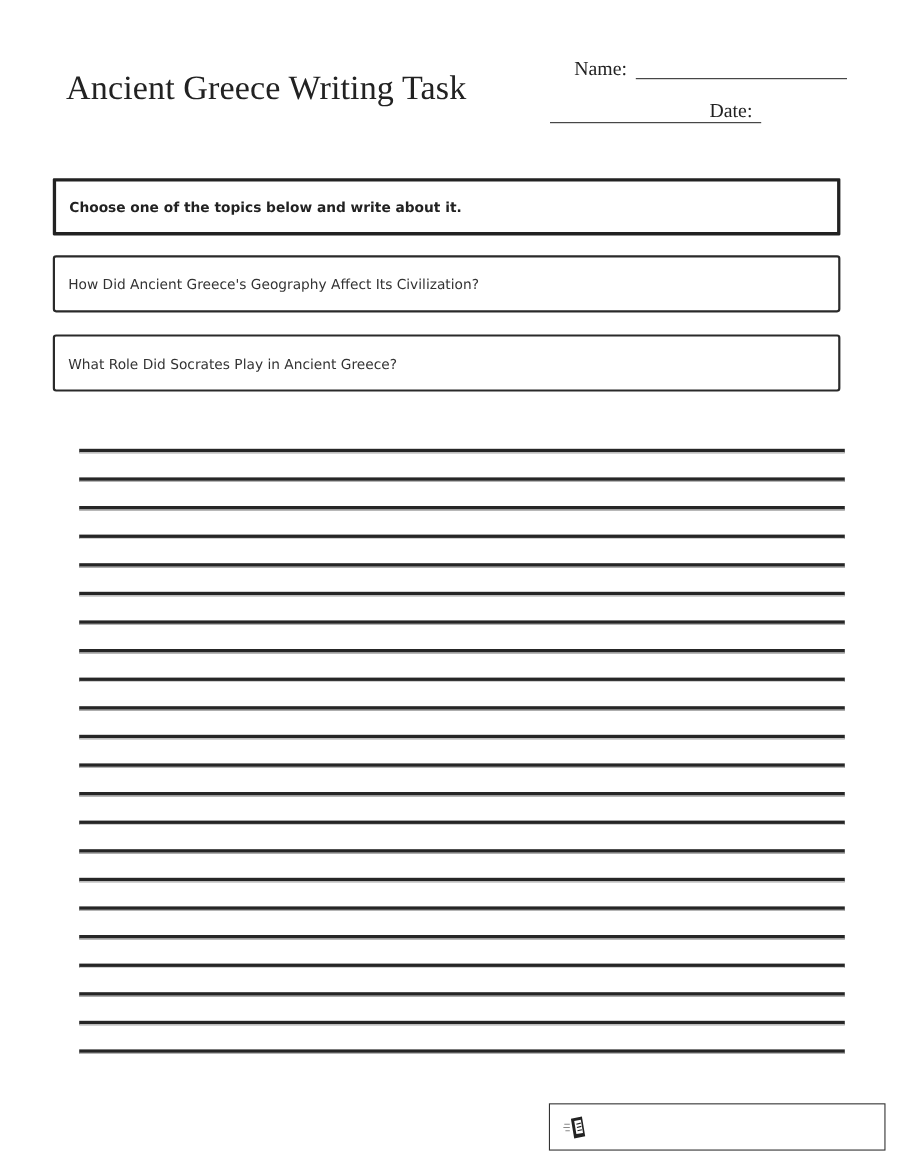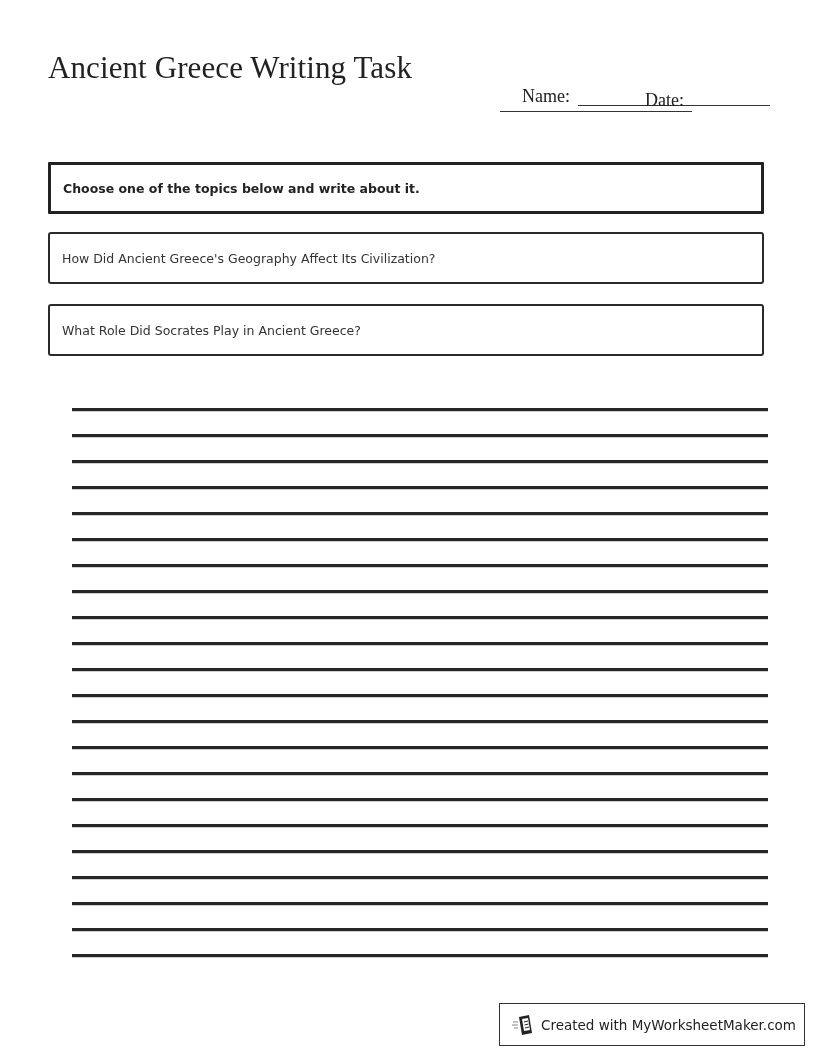--- a/index.html
+++ b/index.html
@@ -3,21 +3,21 @@
   <meta charset="utf-8">
   <style>
     html, body { margin: 0; padding: 0; }
     body {
       width: 816px; height: 1056px; background: #ffffff; position: relative;
       overflow: hidden; color: #222;
     }
     .title {
       position: absolute; left: 48px; top: 50px;
       font-family: "Liberation Serif", serif; font-size: 31px; color: #222;
-      margin: 0; font-weight: normal; letter-spacing: 0.1px;
+      margin: 12px; font-weight: normal; letter-spacing: 0.1px;
     }
     .field-row { position: absolute; display: flex; align-items: flex-end; }
     .field-label {
       font-family: "Liberation Serif", serif; font-size: 18px; color: #222;
       text-align: right; width: 70px; margin-right: 8px;
     }
     .field-line {
       width: 192px; height: 0; border-bottom: 1.5px solid #333; margin-bottom: 1px;
     }
     .box {
@@ -44,21 +44,21 @@
       display: flex; align-items: center; padding-left: 12px;
       font-family: "DejaVu Sans", sans-serif; font-size: 13.5px; color: #222;
     }
     .footer svg { margin-right: 7px; }
   </style>
 </head>
 <body>
 
 <h1 class="title">Ancient Greece Writing Task</h1>
 
-<div class="field-row" style="left:500px; top:52px;margin-top:34px;">
+<div class="field-row" style="left:500px; top:52px;">
   <span class="field-label">Name:</span>
   <span class="field-line"></span>
 </div>
 
 <div class="field-row" style="left:500px; top:90px;flex-direction:column;">
   <span class="field-label">Date:</span>
   <span class="field-line"></span>
 </div>
 
 <div class="box instr">
@@ -102,14 +102,13 @@
   <svg width="22" height="22" viewBox="0 0 22 22">
     <line x1="1" y1="8" x2="6" y2="8" stroke="#888" stroke-width="1"></line>
     <line x1="0" y1="11" x2="6" y2="11" stroke="#888" stroke-width="1"></line>
     <line x1="2" y1="14" x2="6" y2="14" stroke="#888" stroke-width="1"></line>
     <polygon points="7,3 17,1 20,19 10,21" fill="#222"></polygon>
     <polygon points="10,5 16,4 18,16 12,17" fill="#fff"></polygon>
     <line x1="12" y1="8" x2="16" y2="7" stroke="#222" stroke-width="1"></line>
     <line x1="12.5" y1="11" x2="16.5" y2="10" stroke="#222" stroke-width="1"></line>
     <line x1="13" y1="14" x2="17" y2="13" stroke="#222" stroke-width="1"></line>
   </svg>
-  <span>Created with MyWorksheetMaker.com</span>
 </div>
 
 </body></html>

